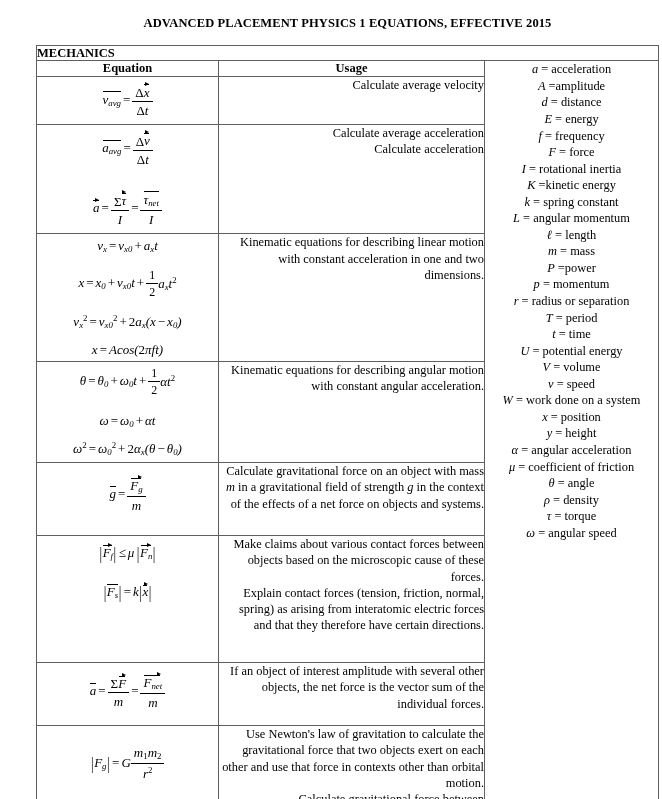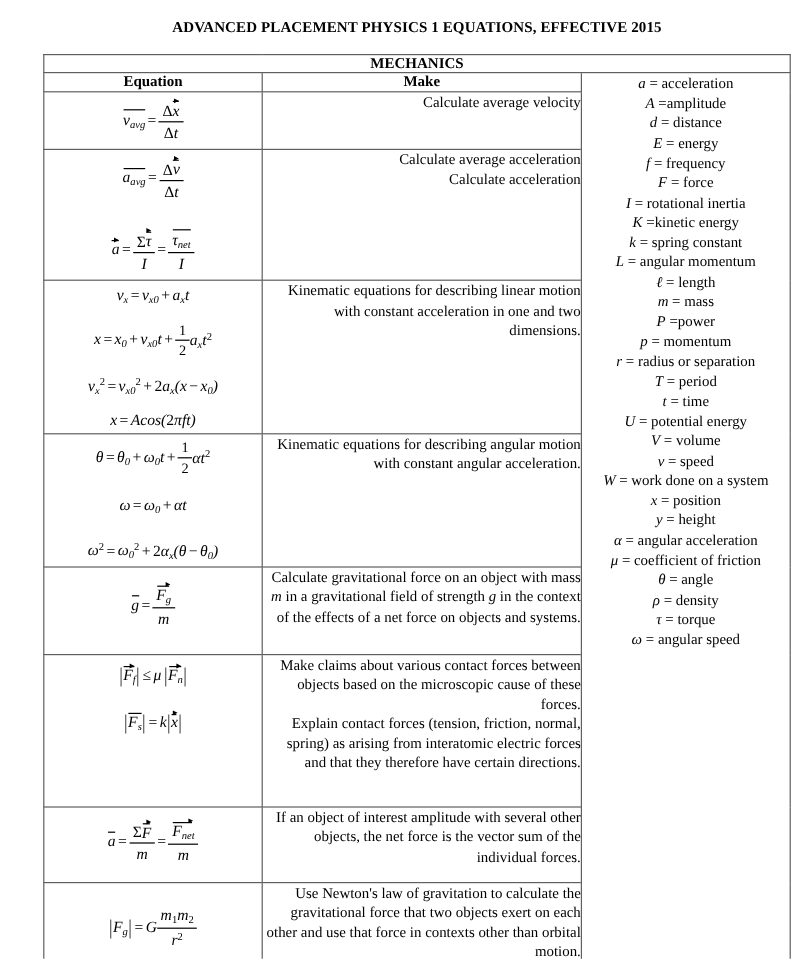--- a/index.html
+++ b/index.html
@@ -42,21 +42,20 @@
   }
 
   table.eq-table td,
   table.eq-table th {
     border: 1px solid #5f5f5f;
     vertical-align: top;
     padding: 0;
   }
 
   .section-head {
-    text-align: center;
     font-weight: bold;
     font-size: 12.5px;
     padding: 3px 0 4px 0;
     line-height: 1.15;
   }
 
   .col-head {
     text-align: center;
     font-weight: bold;
     font-size: 12.5px;
@@ -222,21 +221,21 @@
       <col style="width:174px">
     </colgroup>
     <tbody>
 
       <tr>
         <td class="section-head" colspan="3">MECHANICS</td>
       </tr>
 
       <tr>
         <td class="col-head">Equation</td>
-        <td class="col-head">Make</td>
+        <td class="col-head">Usage</td>
         <td class="legend-cell" rowspan="9">
           <span class="legend-line"><span class="m">a</span> = acceleration</span><br>
           <span class="legend-line"><span class="m">A</span> =amplitude</span><br>
           <span class="legend-line"><span class="m">d</span> = distance</span><br>
           <span class="legend-line"><span class="m">E</span> = energy</span><br>
           <span class="legend-line"><span class="m">f</span> = frequency</span><br>
           <span class="legend-line"><span class="m">F</span> = force</span><br>
           <span class="legend-line"><span class="m">I</span> = rotational inertia</span><br>
           <span class="legend-line"><span class="m">K</span> =kinetic energy</span><br>
           <span class="legend-line"><span class="m">k</span> = spring constant</span><br>
@@ -310,21 +309,21 @@
       </tr>
 
       <tr>
         <td class="eq-cell" style="height:100px">
           <span class="eq-line">
             <span class="m">θ</span><span class="op">=</span><span class="m">θ<sub>0</sub></span><span class="op">+</span><span class="m">ω<sub>0</sub>t</span><span class="op">+</span><span class="frac small"><span class="num"><span class="m up">1</span></span><span class="den"><span class="m up">2</span></span></span><span class="m">αt<sup class="upr">2</sup></span>
           </span>
           <span class="eq-line" style="margin-top:16px">
             <span class="m">ω</span><span class="op">=</span><span class="m">ω<sub>0</sub></span><span class="op">+</span><span class="m">αt</span>
           </span>
-          <span class="eq-line" style="margin-top:22px">
+          <span class="eq-line" style="margin-top:12px">
             <span class="m">ω<sup class="upr">2</sup></span><span class="op">=</span><span class="m">ω<sub>0</sub><sup class="upr">2</sup></span><span class="op">+</span><span class="m"><span class="up">2</span>α<sub>x</sub>(θ</span><span class="op">−</span><span class="m">θ<sub>0</sub>)</span>
           </span>
         </td>
         <td class="usage-cell">
           <span class="usage-line">Kinematic equations for describing angular motion with constant angular acceleration.</span>
         </td>
       </tr>
 
       <tr>
         <td class="eq-cell" style="height:72px">

